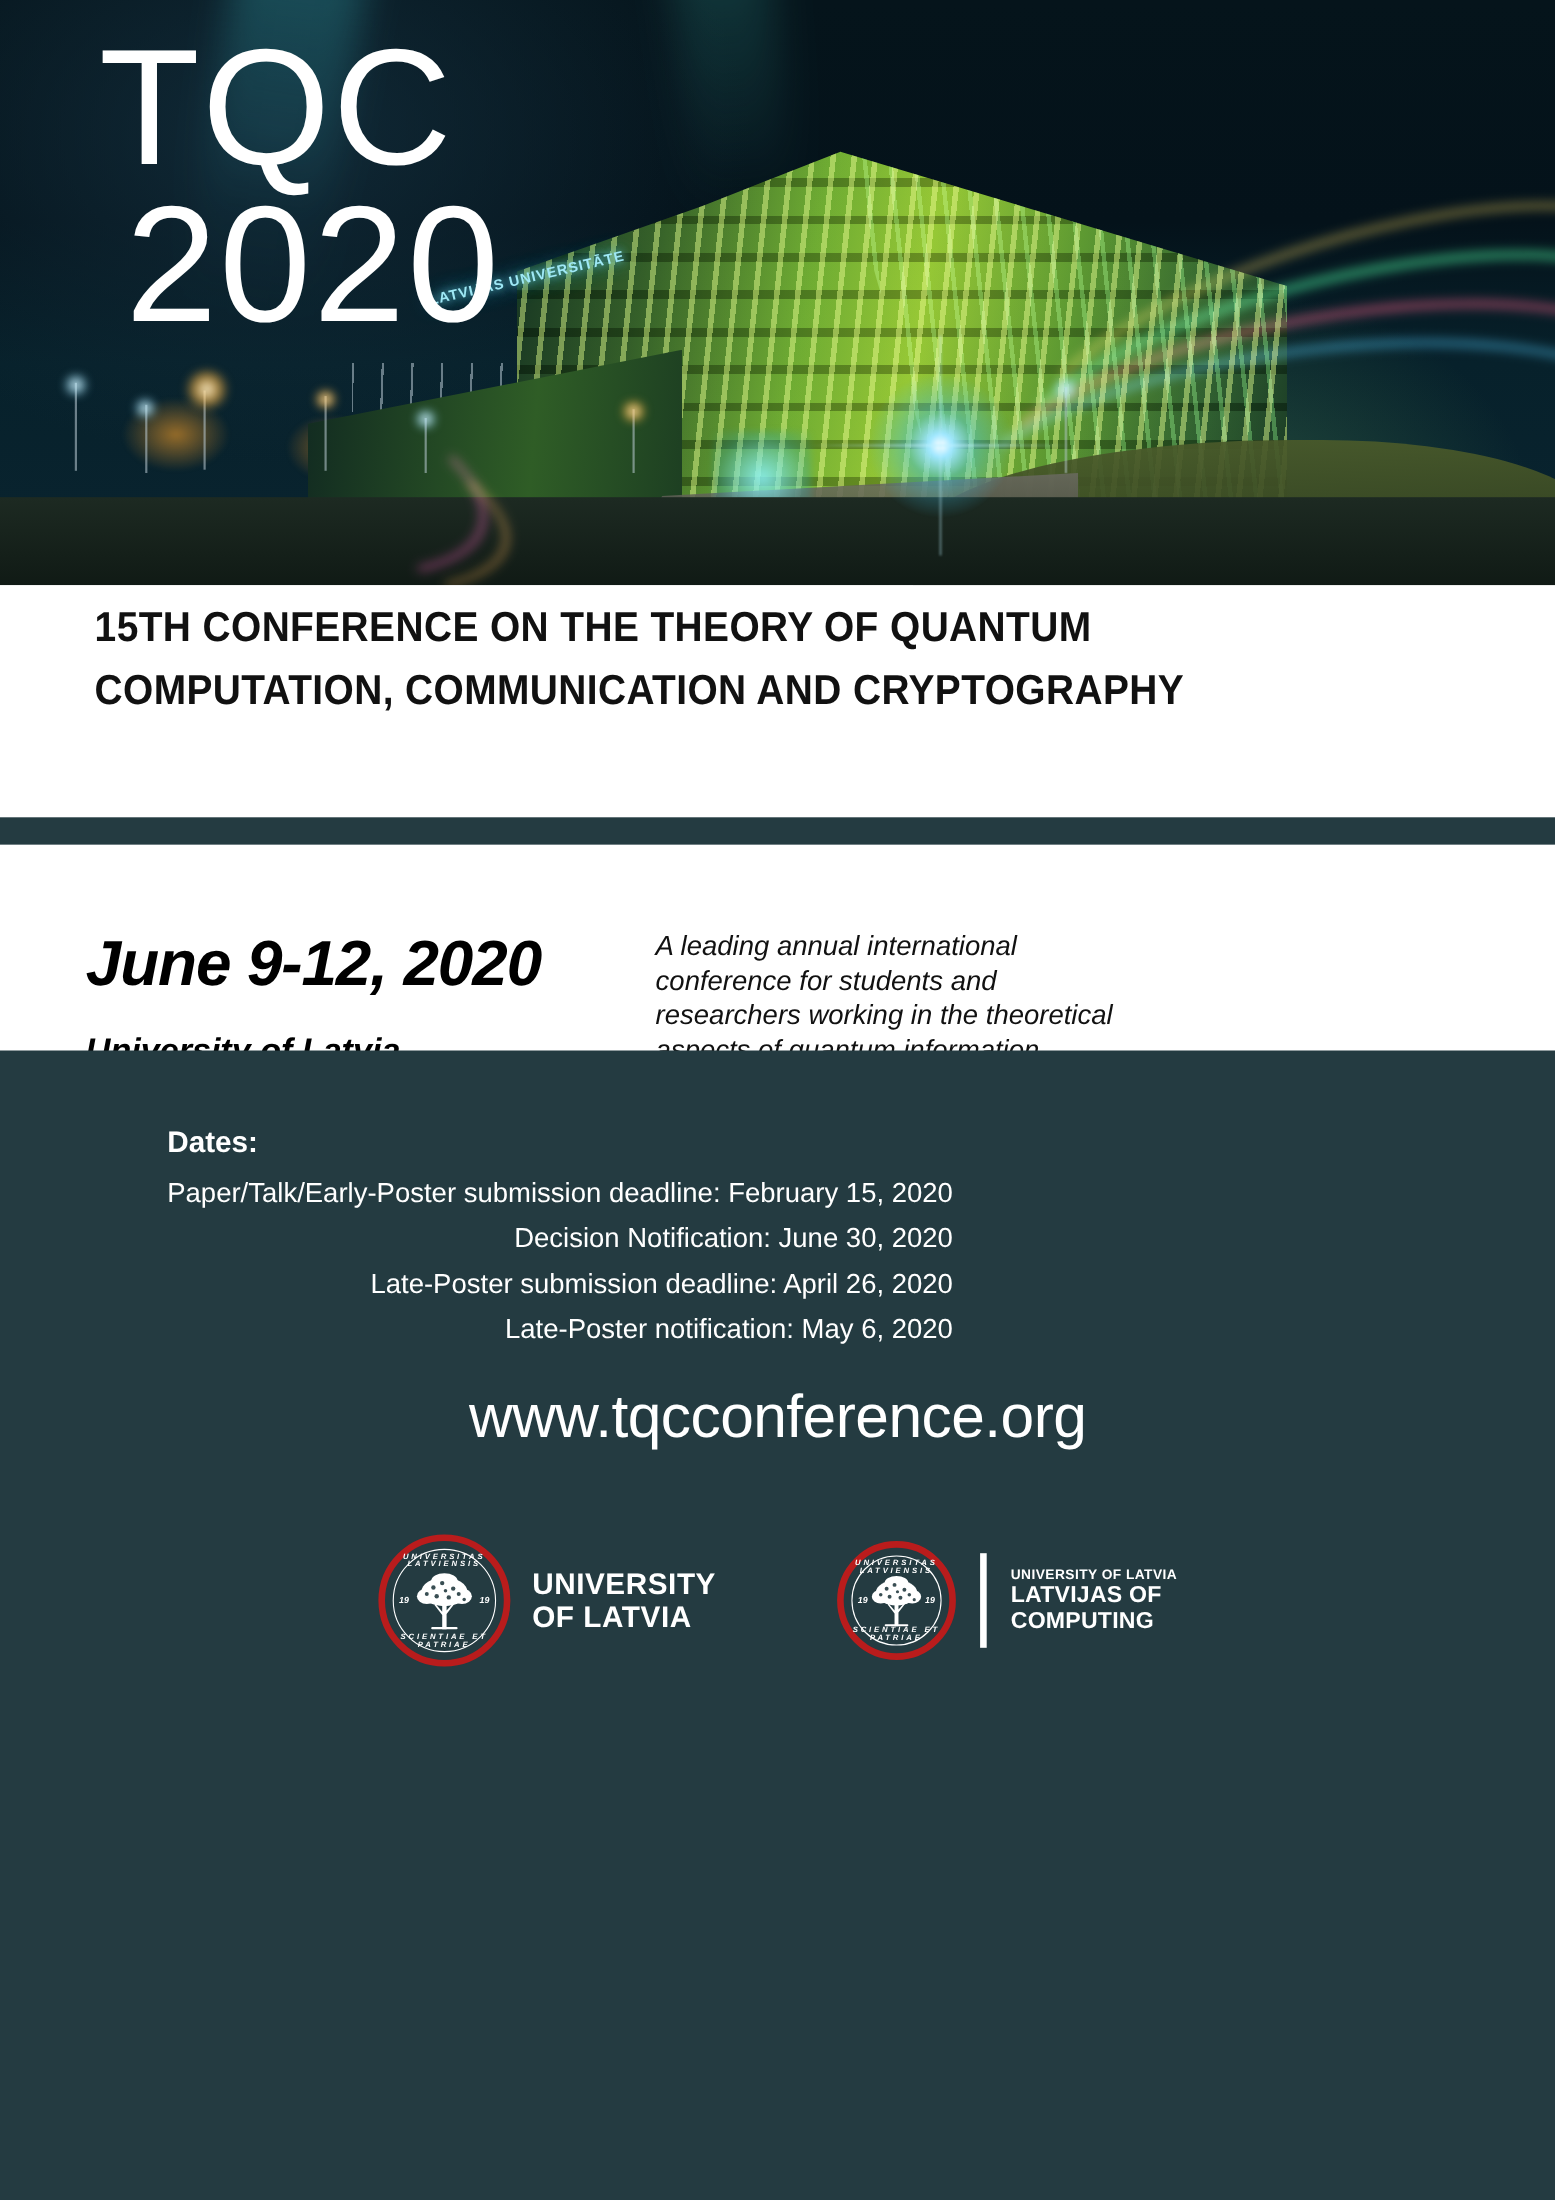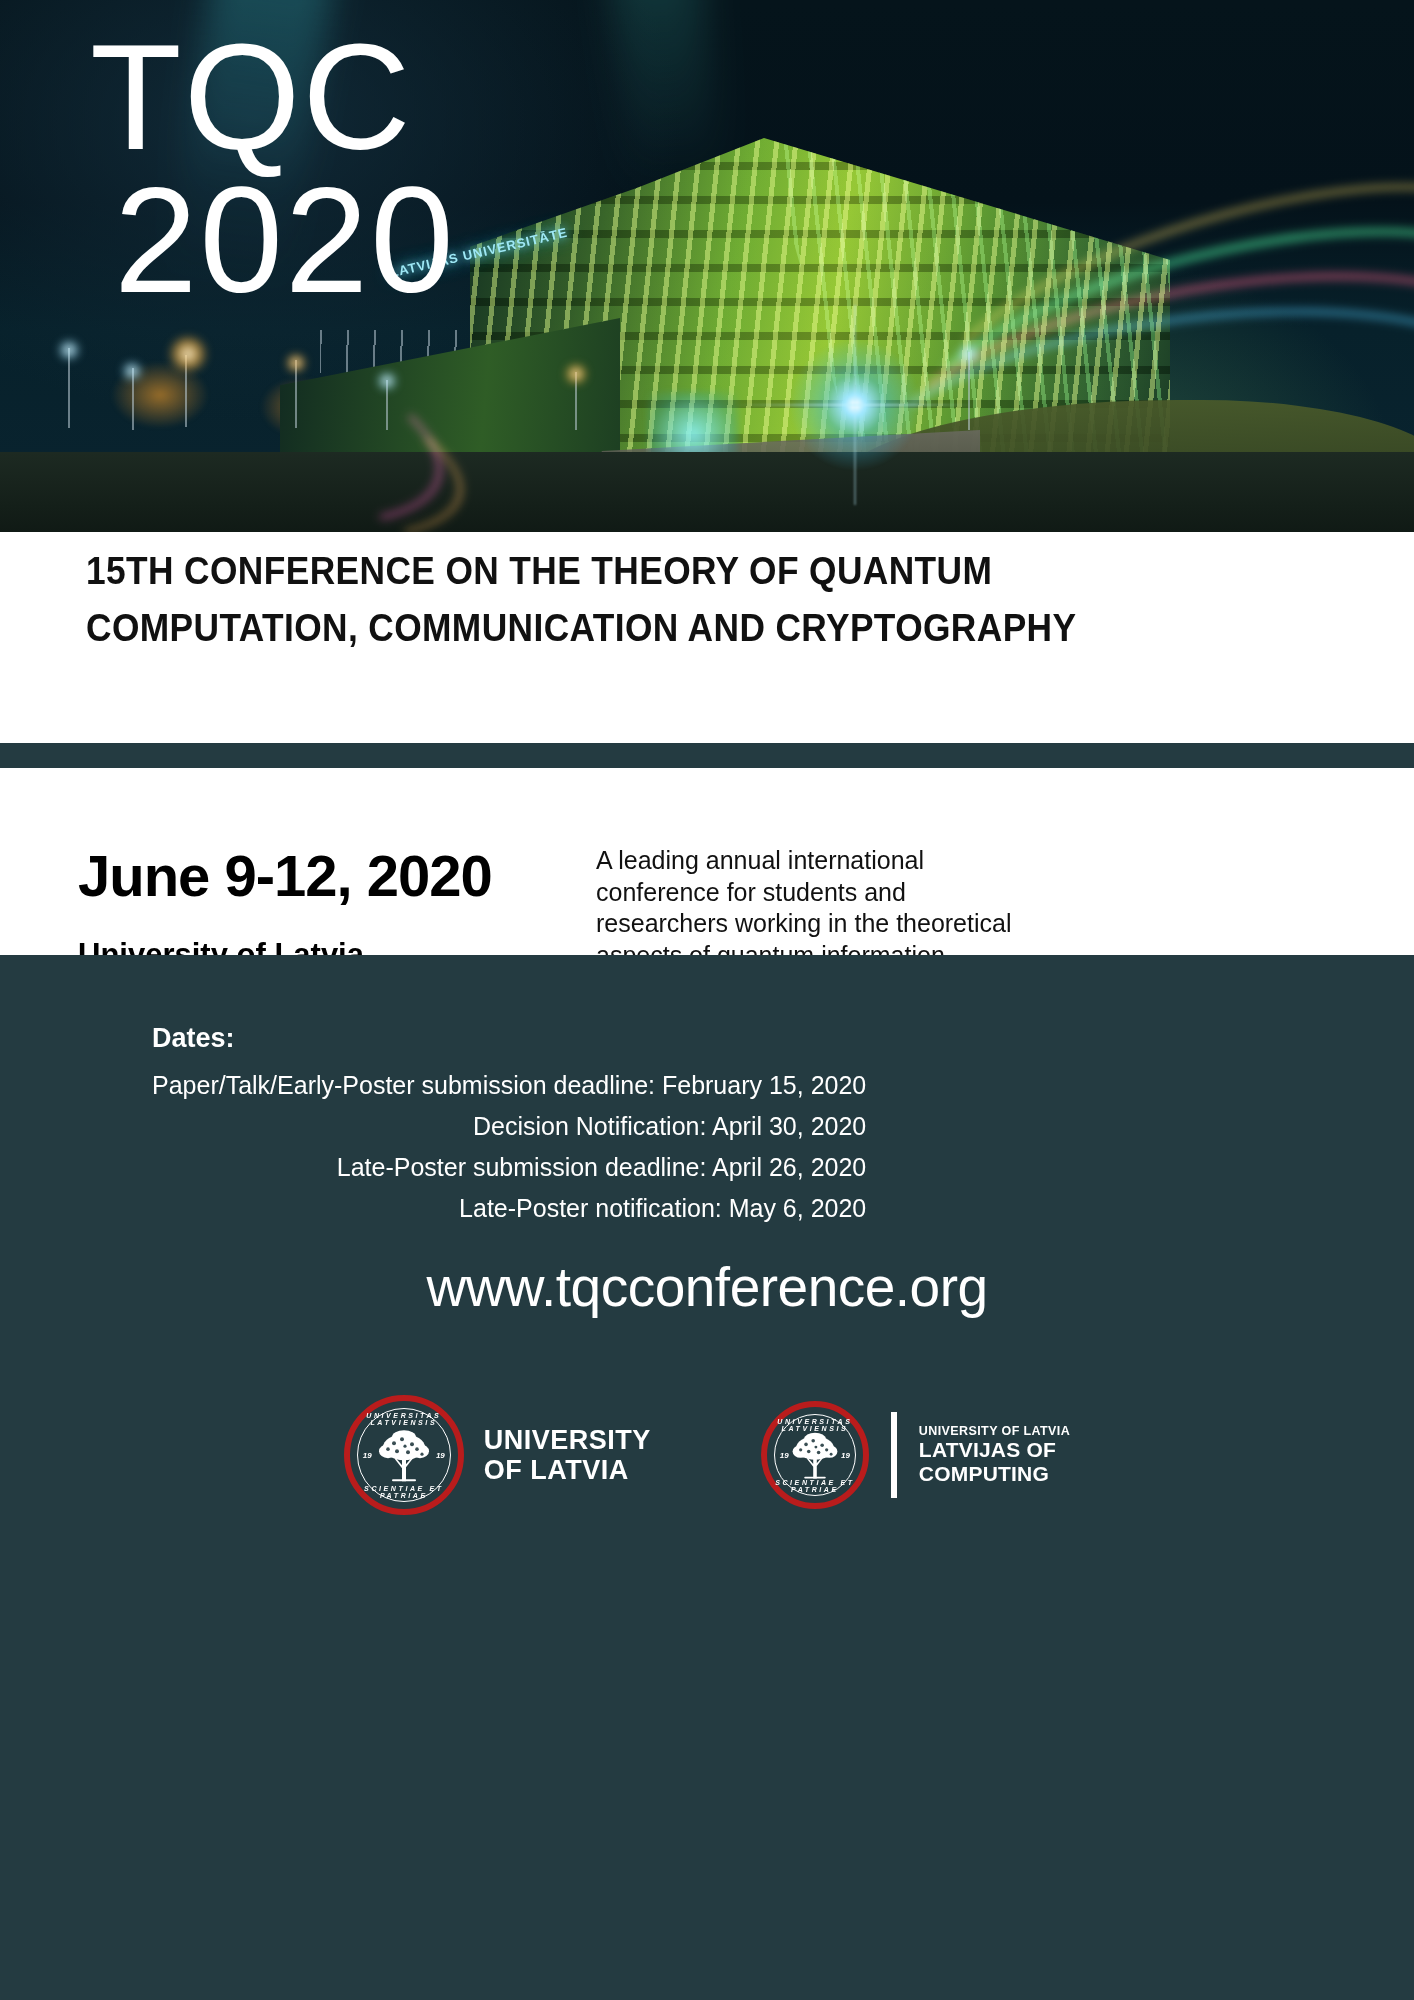--- a/index.html
+++ b/index.html
@@ -117,21 +117,21 @@
   .title-line{position:absolute;left:86px;color:#111111;font-weight:bold;
      font-size:38px;letter-spacing:0.4px;white-space:nowrap;
      font-family:"Liberation Sans Narrow","Liberation Sans",sans-serif;
      transform:scaleX(0.93);transform-origin:left center;}
   .title-l1{top:18px;}
   .title-l2{top:75px;}
 
   .darkbar{position:absolute;left:0;top:743px;width:1414px;height:25px;background:#243b41;}
 
   
-  .infoblk{position:absolute;left:0;top:768px;width:1414px;height:192px;background:#fff;}
+  .infoblk{position:absolute;left:0;top:768px;width:1414px;height:192px;background:#fff;font-style:italic;}
   .dateline{position:absolute;left:78px;top:74px;color:#000;font-weight:bold;font-size:58px;
      letter-spacing:-1px;white-space:nowrap;}
   .venue{position:absolute;left:78px;top:163px;color:#000;font-weight:bold;font-size:31px;line-height:1.55;}
   .blurb{position:absolute;left:596px;top:77px;width:430px;color:#111;font-size:25px;
      line-height:1.26;font-weight:normal;}
 
   
   .panel{position:absolute;left:0;top:955px;width:1414px;height:1045px;background:#243b41;padding-left:35px;}
   .dates-head{position:absolute;left:152px;top:68px;color:#fff;font-size:27px;font-weight:bold;}
   .dates-list{position:absolute;left:152px;top:110px;color:#fff;font-size:25px;line-height:1.64;text-align:right;}
@@ -230,21 +230,21 @@
       <div>University of Latvia</div>
       <div>Riga, Latvia</div>
     </div>
     <div class="blurb">A leading annual international conference for students and researchers working in the theoretical aspects of quantum information science</div>
   </div>
 
   <div class="panel">
     <div class="dates-head">Dates:</div>
     <div class="dates-list">
       <div>Paper/Talk/Early-Poster submission deadline: February 15, 2020</div>
-      <div>Decision Notification: April 30, 2020</div>
+      <div>Decision Notification: June 30, 2020</div>
       <div>Late-Poster submission deadline: April 26, 2020</div>
       <div>Late-Poster notification: May 6, 2020</div>
     </div>
 
     <div class="url">www.tqcconference.org</div>
 
     <div class="logos">
 
       <div class="logo">
         <div class="seal seal-a">

